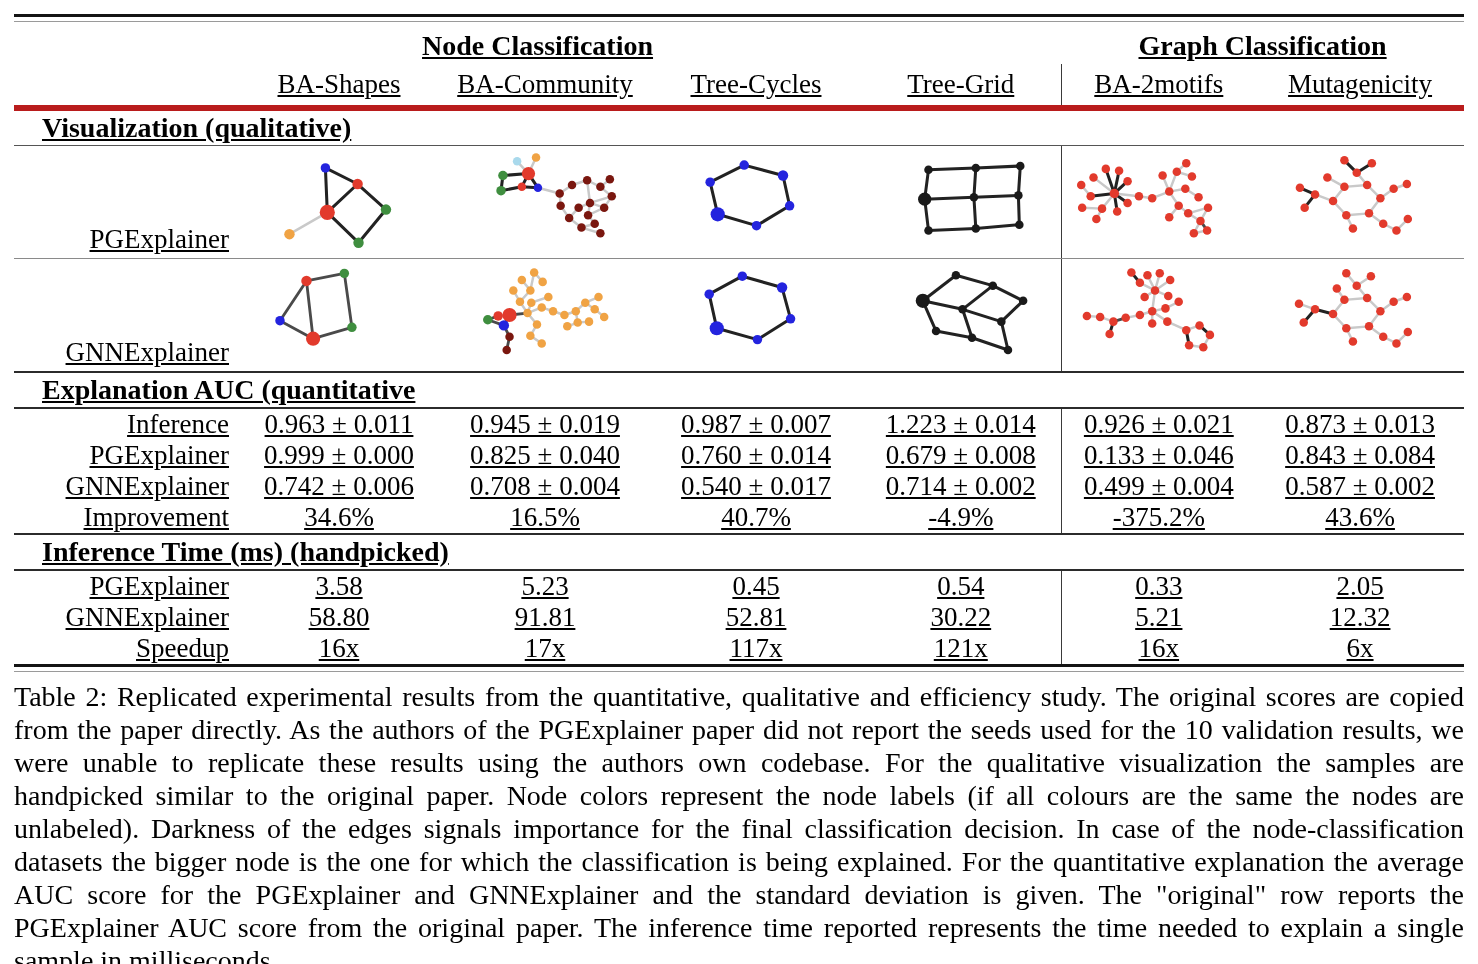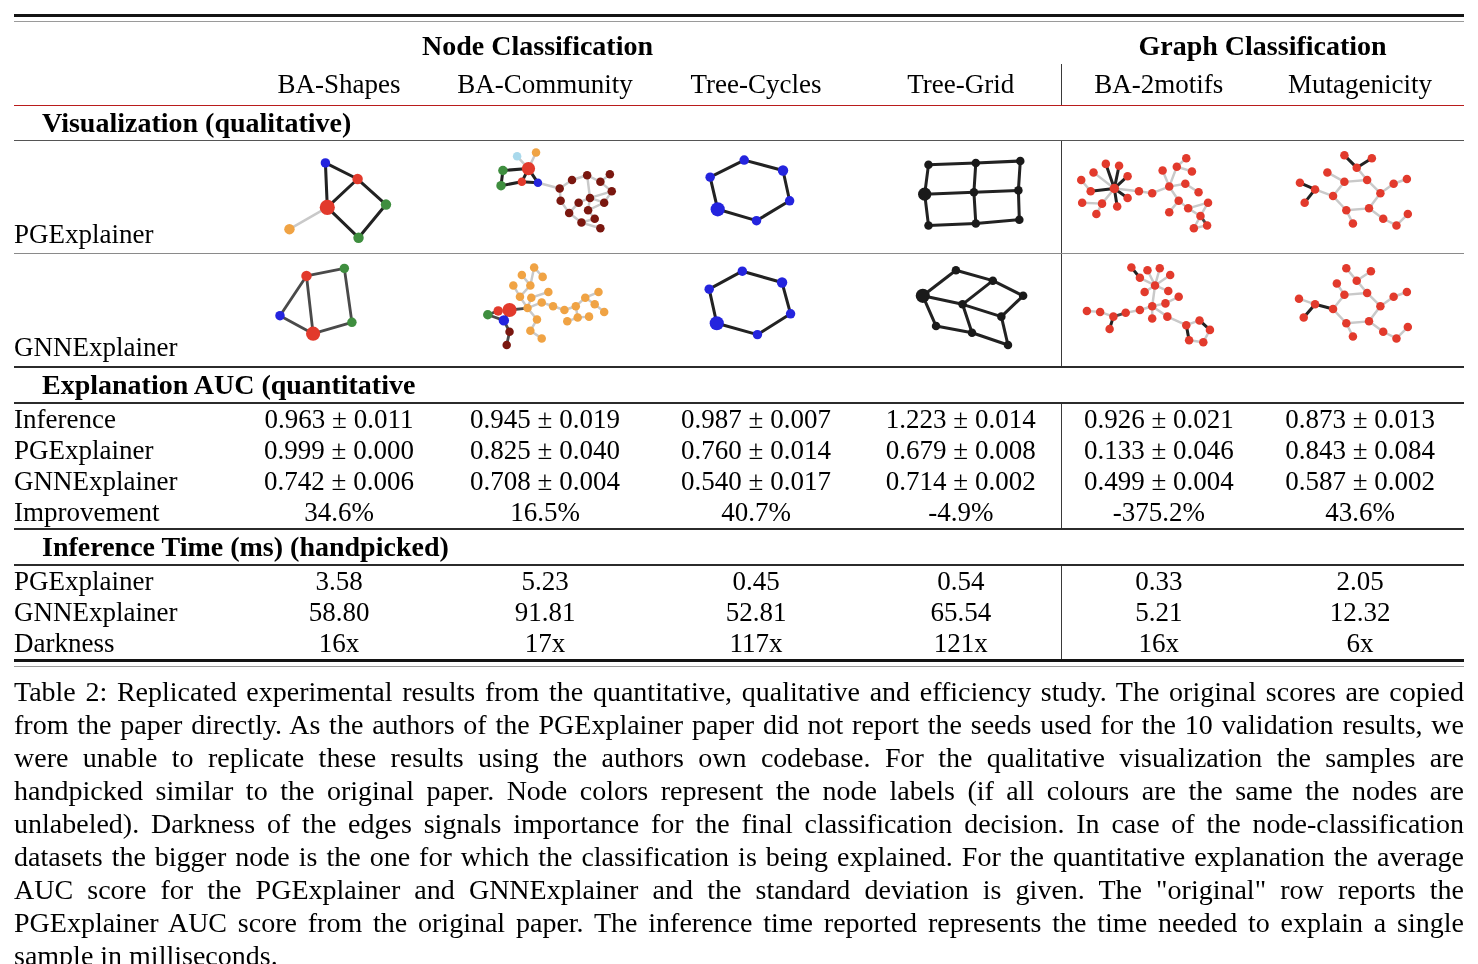--- a/index.html
+++ b/index.html
@@ -1,27 +1,27 @@
 <!DOCTYPE html>
 <html><head>
 <meta charset="utf-8">
 <style>
   html,body{margin:0;padding:0;background:#ffffff;}
   body{width:1478px;height:964px;font-family:"Liberation Serif", serif;color:#000;overflow:hidden;}
-  .tablewrap{margin:14px 14px 0 14px;}
+  .tablewrap{margin:14px 14px 0 14px;text-decoration:underline;}
   .dblrule{height:4px;border-top:3px solid #141414;border-bottom:1px solid #9a9a9a;}
   table{border-collapse:collapse;table-layout:fixed;width:1450px;}
   td{padding:0;font-size:27px;}
   .ghead td{height:40px;vertical-align:bottom;text-align:center;font-weight:bold;font-size:28px;padding-bottom:2px;}
-  .colhead td{height:36px;vertical-align:bottom;text-align:center;padding-bottom:5px;border-bottom:1px solid #b91c1c;}
+  .colhead td{height:36px;vertical-align:bottom;text-align:center;padding-bottom:5px;border-bottom:6px solid #b91c1c;}
   .section td{height:34px;vertical-align:middle;font-weight:bold;font-size:28px;text-align:left;padding-left:28px;}
   .section-viz td{border-bottom:1px solid #555;}
   .section-auc td{border-bottom:2px solid #2b2b2b;border-top:2px solid #2b2b2b;}
   .section-time td{border-bottom:2px solid #2b2b2b;border-top:2px solid #2b2b2b;}
-  .rowlabel{text-align:left;padding-right:10px;}
+  .rowlabel{text-align:right;padding-right:10px;}
   .num{text-align:center;}
   .auc td{height:31px;vertical-align:middle;}
   .time td{height:30px;vertical-align:middle;}
   .viz1 td{border-bottom:1px solid #8a8a8a;}
   .improve td{border-bottom:2px solid #2b2b2b;}
   .vizcell{height:112px;vertical-align:middle;text-align:center;}
   .vizcell svg{width:205px;height:106px;display:block;margin:0 auto;}
   .vizlabel{vertical-align:bottom;padding-bottom:3px;}
   .vdiv{border-left:1.5px solid #3a3a3a;}
   .caption{margin:8px 14px 0 14px;font-size:28px;line-height:33px;text-align:justify;}
@@ -540,26 +540,26 @@
       <td class="num">0.45</td>
       <td class="num">0.54</td>
       <td class="num vdiv">0.33</td>
       <td class="num">2.05</td>
     </tr>
     <tr class="time">
       <td class="rowlabel">GNNExplainer</td>
       <td class="num">58.80</td>
       <td class="num">91.81</td>
       <td class="num">52.81</td>
-      <td class="num">65.54</td>
+      <td class="num">30.22</td>
       <td class="num vdiv">5.21</td>
       <td class="num">12.32</td>
     </tr>
     <tr class="time">
-      <td class="rowlabel">Darkness</td>
+      <td class="rowlabel">Speedup</td>
       <td class="num">16x</td>
       <td class="num">17x</td>
       <td class="num">117x</td>
       <td class="num">121x</td>
       <td class="num vdiv">16x</td>
       <td class="num">6x</td>
     </tr>
     </tbody>
   </table>
   <div class="dblrule"></div>

